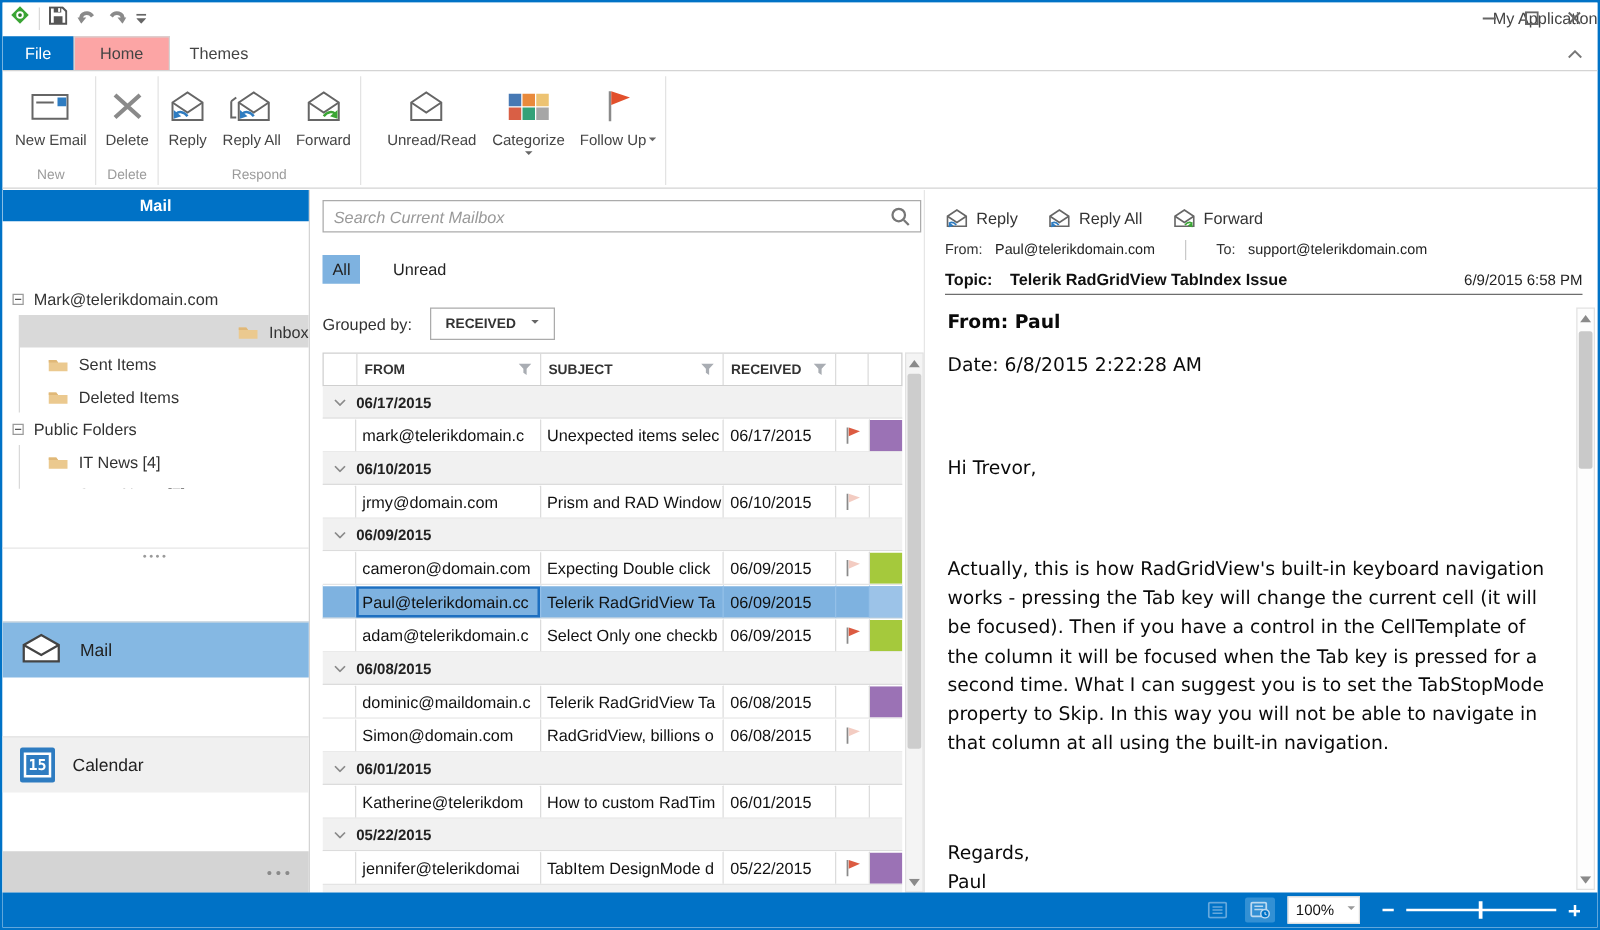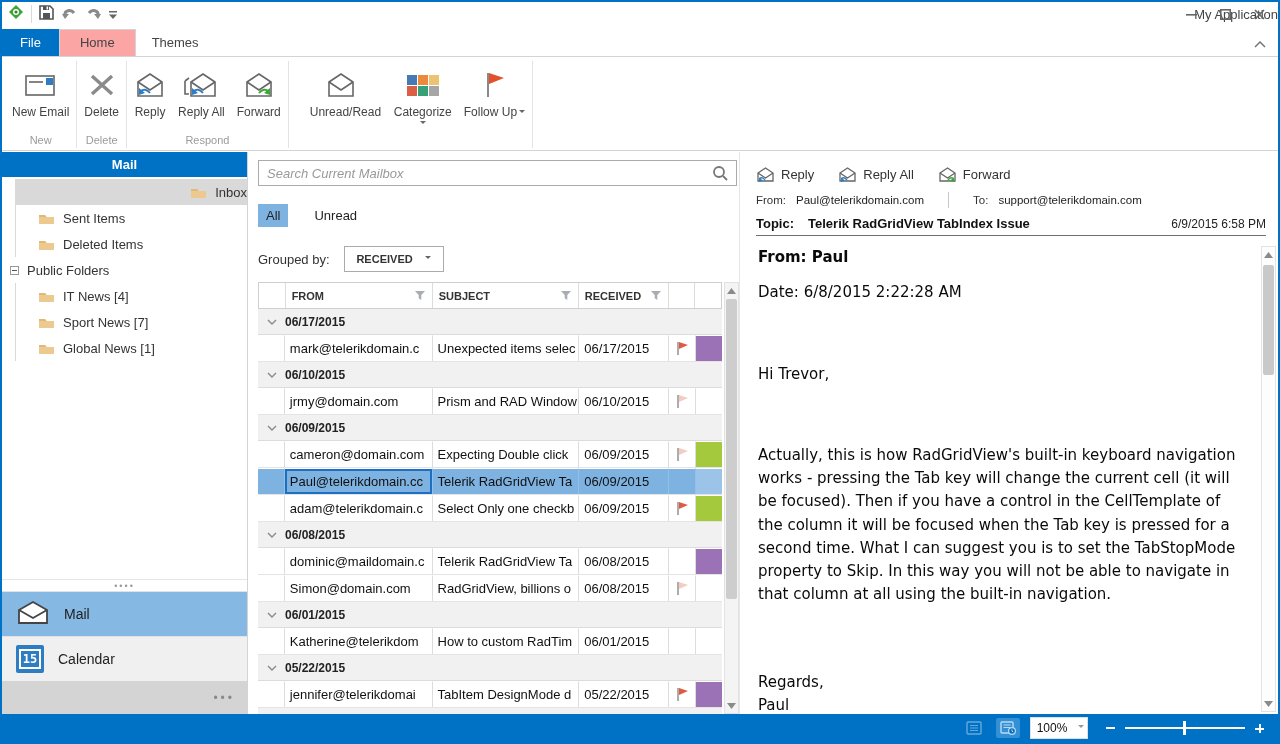--- a/index.html
+++ b/index.html
@@ -29,21 +29,21 @@
   .rsep { width:1px; background:#E3E3E3; margin:2px 1px; }
   .rbtn { display:flex; flex-direction:column; align-items:center; padding:2px 6px; }
   .rbtn .ricon { height:40px; display:flex; align-items:center; justify-content:center; }
   .rbtn .rlabel { font-size:12px; color:#444; text-align:center; line-height:14px; max-width:62px; }
   .caret { display:inline-block; width:0; height:0; border:3px solid transparent; border-top-color:#666; margin-left:2px; vertical-align:middle; }
   .caret.below { margin:2px 0 0 0; }
   .catgrid { display:grid; grid-template-columns:repeat(3,10px); grid-template-rows:repeat(2,10px); gap:1px; }
 
   
   .content { position:absolute; top:150px; left:0; right:0; bottom:28px; background:#fff; }
-  .leftpanel { position:absolute; left:0; top:0; bottom:0; width:246px; border-right:1px solid #D4D4D4; display:flex; flex-direction:column; background:#fff; }
+  .leftpanel { position:absolute; left:0; top:0; bottom:0; width:246px; border-right:1px solid #D4D4D4; display:flex; flex-direction:column; background:#fff;gap:47px; }
   .listpane { position:absolute; left:254px; top:0; bottom:0; width:484px; border-right:1px solid #E6E6E6; }
   .readpane { position:absolute; left:742px; top:0; right:0; bottom:0; }
 
   
   .mail-hdr { height:25px; background:#0072C6; color:#fff; font-weight:bold; font-size:13px; text-align:center; line-height:25px; }
   .tree { flex:1; overflow:hidden; padding-top:2px; font-size:13px; color:#333; }
   .tree-root { display:flex; align-items:center; height:26px; padding-left:8px; gap:8px; }
   .expand-box { width:9px; height:9px; border:1px solid #9A9A9A; background:#fff; position:relative; flex:none; }
   .expand-box::after { content:""; position:absolute; left:1px; right:1px; top:3px; height:1px; background:#555; }
   .tree-children { margin-left:13px; border-left:1px solid #D9D9D9; }
@@ -294,20 +294,24 @@
       </div>
     </div>
     <div class="rsep"></div>
   </div>
 
   <div class="content">
 
     <aside class="leftpanel">
       <div class="mail-hdr">Mail</div>
       <div class="tree" id="tree">
+          <div class="tree-root">
+            <span class="expand-box"></span>
+            <span>Mark@telerikdomain.com</span>
+          </div>
           <div class="tree-children">
             <div class="tree-item selected">
               <svg width="17" height="13">
                 <path d="M1 3h6l1.5 2H16v7H1z" fill="#EBC98F"></path>
                 <path d="M1 3h6l1.5 2H1z" fill="#E0B878"></path>
               </svg>
               <span>Inbox</span>
             </div>
             <div class="tree-item">
               <svg width="17" height="13">

